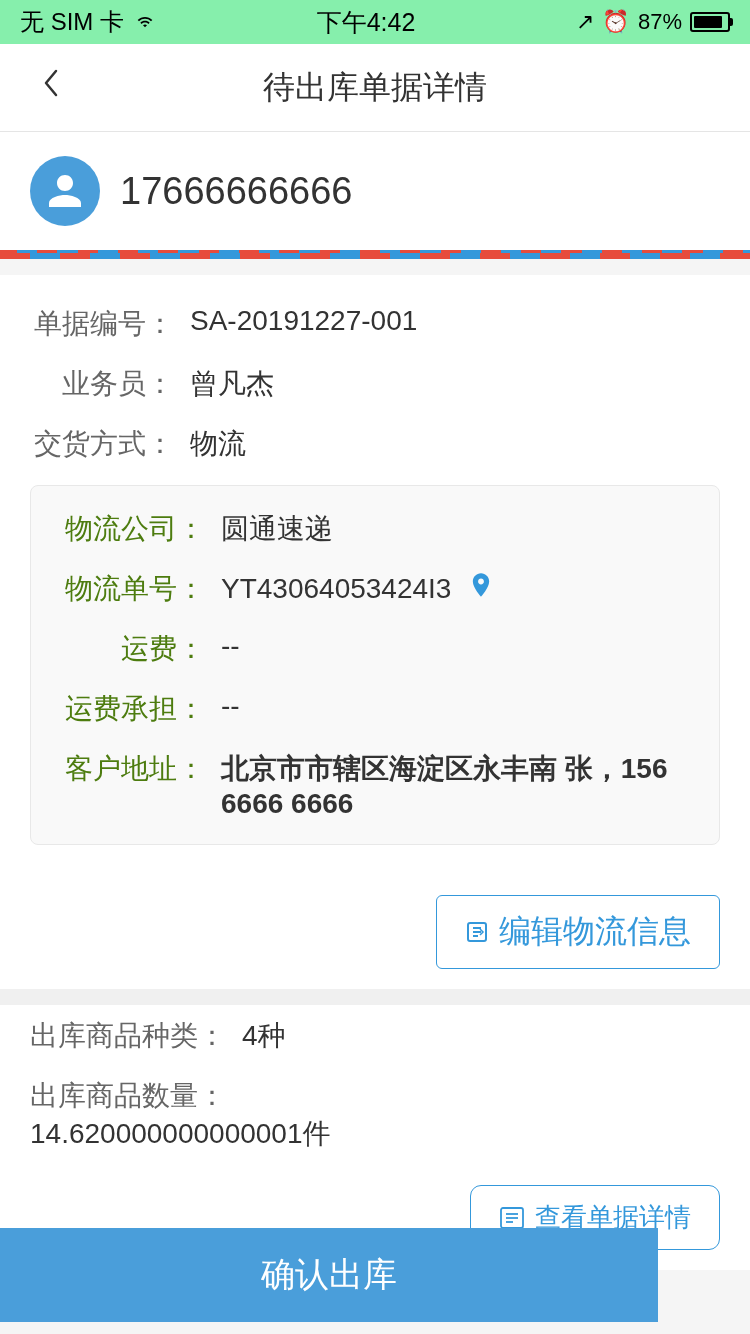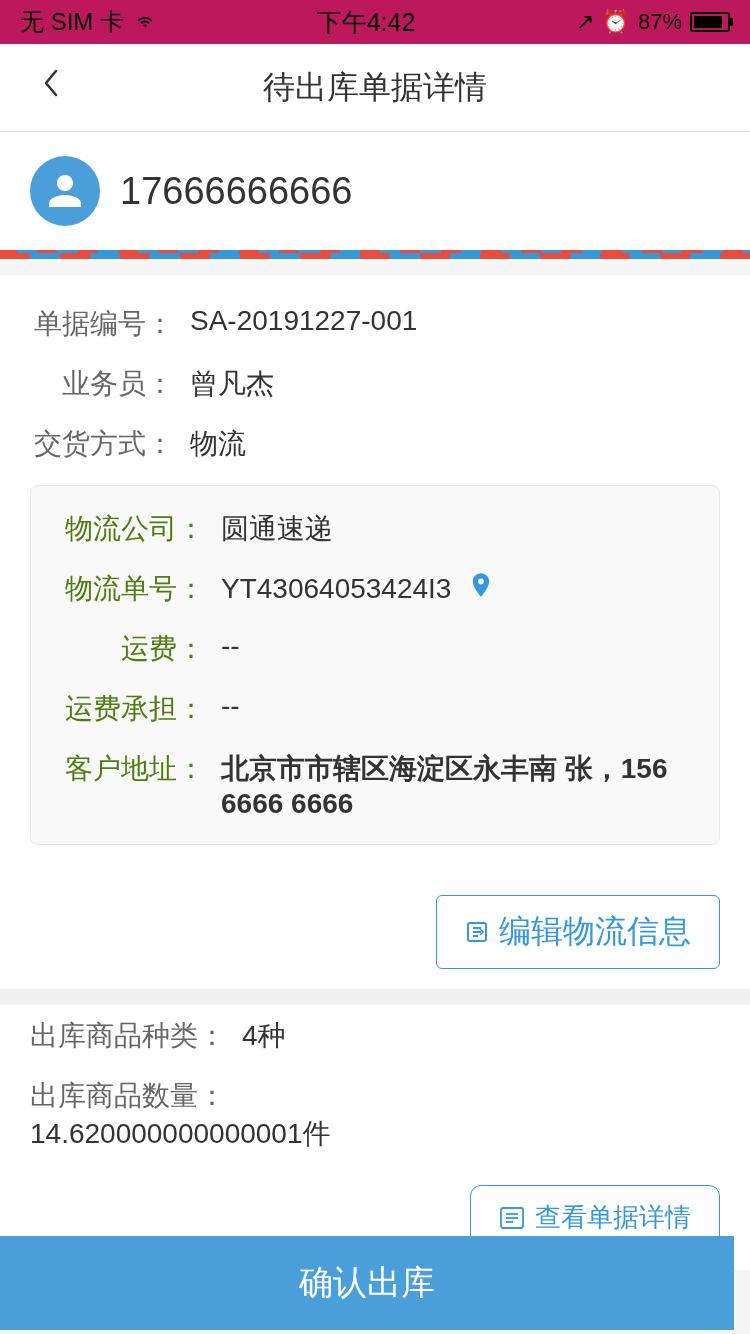--- a/index.html
+++ b/index.html
@@ -9,21 +9,21 @@
       background: #f5f5f5;
       width: 750px;
       min-height: 1334px;
       font-size: 28px;
       color: #333;
       position: relative;
     }
 
     
     .status-bar {
-      background: #be185d;
+      background: #86efac;
       height: 44px;
       display: flex;
       align-items: center;
       justify-content: space-between;
       padding: 0 20px;
       font-size: 24px;
       color: #000;
     }
     .status-left {
       display: flex;
@@ -240,23 +240,23 @@
     
     .bottom-space {
       background: #f5f5f5;
       flex: 1;
       min-height: 200px;
     }
 
     
     .confirm-btn-wrapper {
       position: fixed;
-      bottom: 4px;
+      bottom: 12px;
       left: 0;
-      width: 734px;
+      width: 658px;
       background: #4a9eda;
       padding: 24px 30px;
       text-decoration: underline;
     }
     .confirm-btn {
       background: #4a9eda;
       color: #fff;
       border: none;
       width: 100%;
       font-size: 34px;

